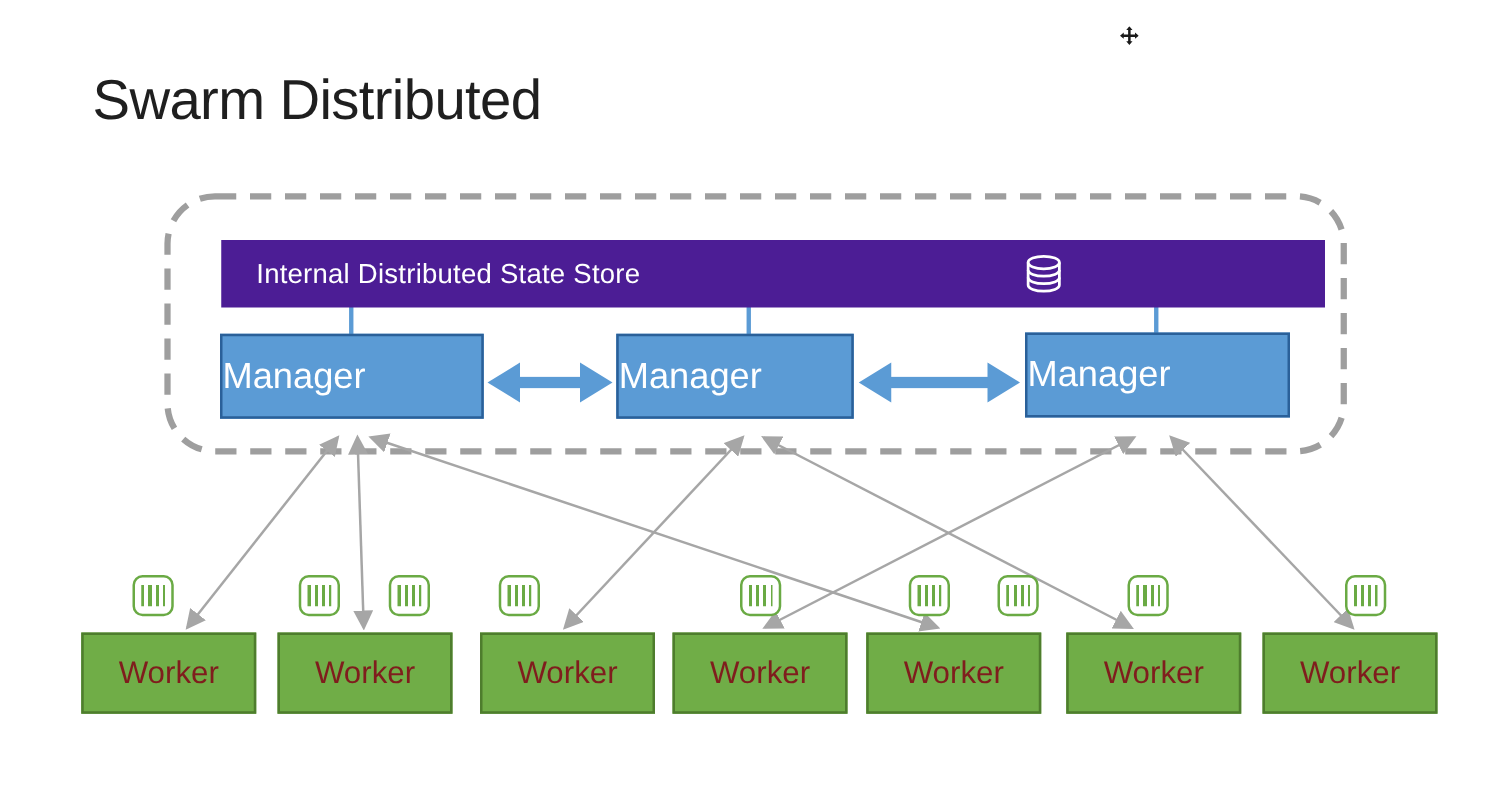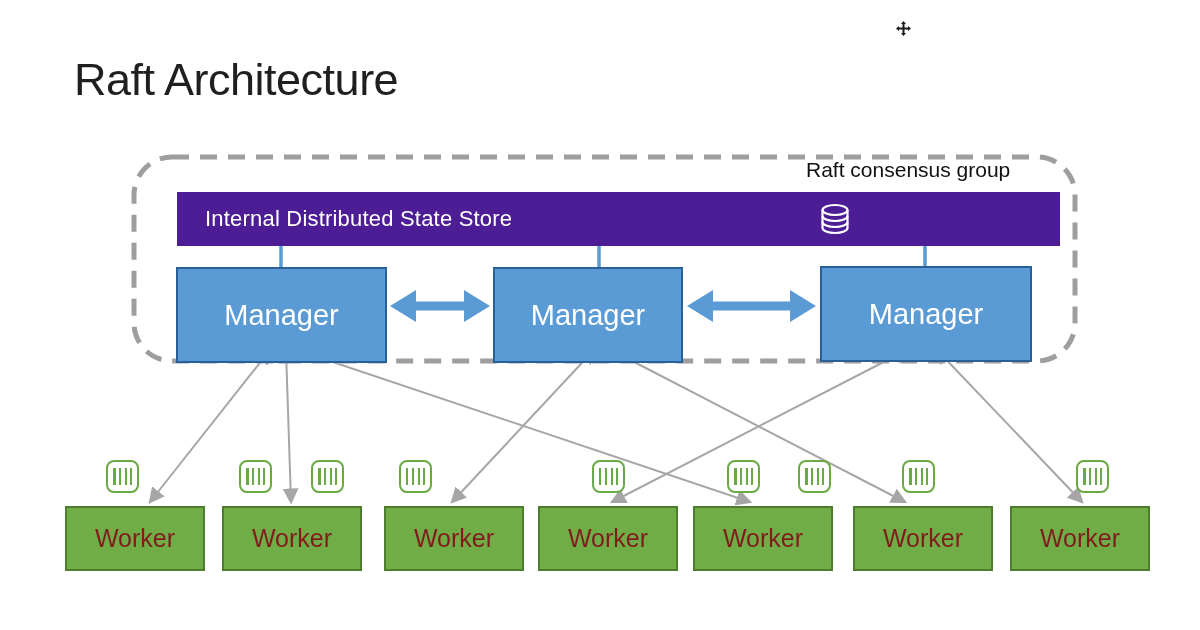--- a/index.html
+++ b/index.html
@@ -15,22 +15,22 @@
   .raft-label{
     position:absolute;left:806px;top:158px;font-size:21px;color:#111;white-space:nowrap;
   }
   .state-store{
     position:absolute;left:177px;top:192px;width:855px;height:54px;
     background:#4c1d95;display:flex;align-items:center;justify-content:flex-start;padding-left:28px;
   }
   .state-store .label{color:#fff;font-size:22px;letter-spacing:0.2px;}
   .db-icon{position:absolute;left:641px;top:10px;}
   .manager{
-    position:absolute;top:267px;height:96px;background:#5b9bd5;border:2px solid #2a6099;
-    box-sizing:border-box;display:flex;align-items:center;justify-content:center;
+    position:absolute;top:267px;height:68px;background:#5b9bd5;border:2px solid #2a6099;
+    box-sizing:border-box;display:flex;align-items:center;
     color:#fff;font-size:29px;
   }
   .m1{left:176px;width:211px;}
   .m2{left:493px;width:190px;}
   .m3{left:820px;width:212px;top:266px;}
   .worker{
     position:absolute;top:506px;height:65px;width:140px;background:#70ad47;
     border:2px solid #4e7d2d;box-sizing:border-box;display:flex;align-items:center;
     justify-content:center;color:#7f1d1d;font-size:25px;
   }
@@ -43,21 +43,21 @@
     width:19px;height:17px;
     background:repeating-linear-gradient(90deg,#6aaa44 0 2.5px,transparent 2.5px 5.8px);
   }
   .move-cursor{position:absolute;left:896px;top:21px;}
 </style>
 </head>
 <body>
 
 <div class="canvas">
 
-  <div class="page-title">Raft Architecture</div>
+  <div class="page-title">Swarm Distributed</div>
 
   <svg class="diagram-svg" viewBox="0 0 1200 630" xmlns="http://www.w3.org/2000/svg">
     <defs>
       <marker id="ga" viewBox="0 0 10 10" refX="8.5" refY="5" markerWidth="8" markerHeight="8" orient="auto-start-reverse">
         <path d="M0,0 L10,5 L0,10 z" fill="#a6a6a6"></path>
       </marker>
     </defs>
 
     <rect x="134" y="157" width="941" height="204" rx="38" fill="none" stroke="#9e9e9e" stroke-width="5" stroke-dasharray="17 11"></rect>
 
@@ -80,21 +80,20 @@
       <line x1="270" y1="350" x2="150" y2="502" marker-start="url(#ga)" marker-end="url(#ga)"></line>
       <line x1="286" y1="350" x2="291" y2="502" marker-start="url(#ga)" marker-end="url(#ga)"></line>
       <line x1="297" y1="350" x2="750" y2="502" marker-start="url(#ga)" marker-end="url(#ga)"></line>
       <line x1="594" y1="350" x2="452" y2="502" marker-start="url(#ga)" marker-end="url(#ga)"></line>
       <line x1="611" y1="350" x2="905" y2="502" marker-start="url(#ga)" marker-end="url(#ga)"></line>
       <line x1="907" y1="350" x2="612" y2="502" marker-start="url(#ga)" marker-end="url(#ga)"></line>
       <line x1="937" y1="350" x2="1082" y2="502" marker-start="url(#ga)" marker-end="url(#ga)"></line>
     </g>
   </svg>
 
-  <div class="raft-label">Raft consensus group</div>
 
   <div class="state-store">
     <span class="label">Internal Distributed State Store</span>
     <svg class="db-icon" width="34" height="35" viewBox="0 0 34 35">
       <g fill="none" stroke="#ffffff" stroke-width="2.2">
         <ellipse cx="17" cy="8" rx="12.5" ry="5"></ellipse>
         <path d="M4.5,8 v18 a12.5,5 0 0 0 25,0 v-18"></path>
         <path d="M4.5,14 a12.5,5 0 0 0 25,0"></path>
         <path d="M4.5,20 a12.5,5 0 0 0 25,0"></path>
       </g>

